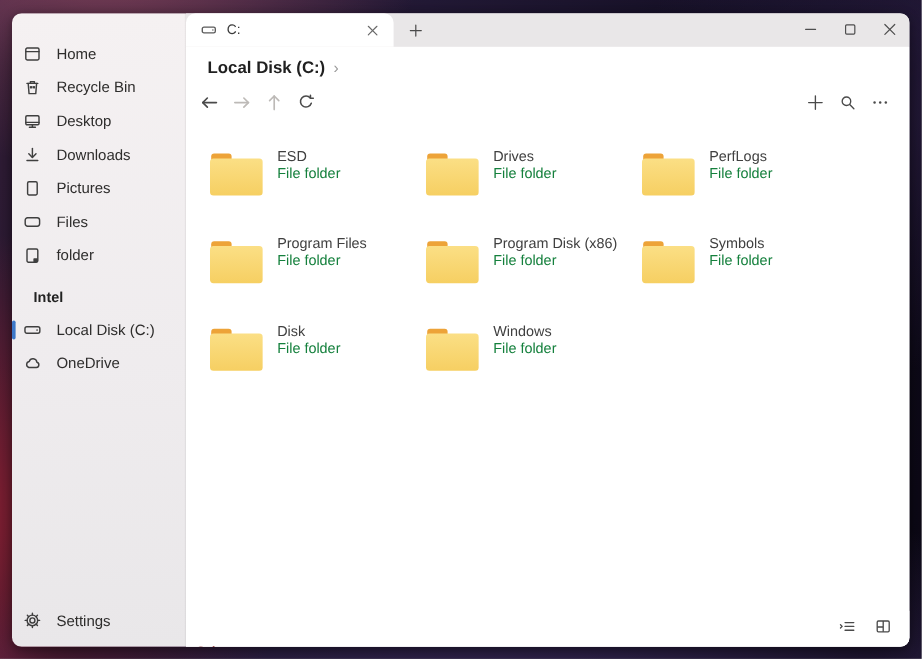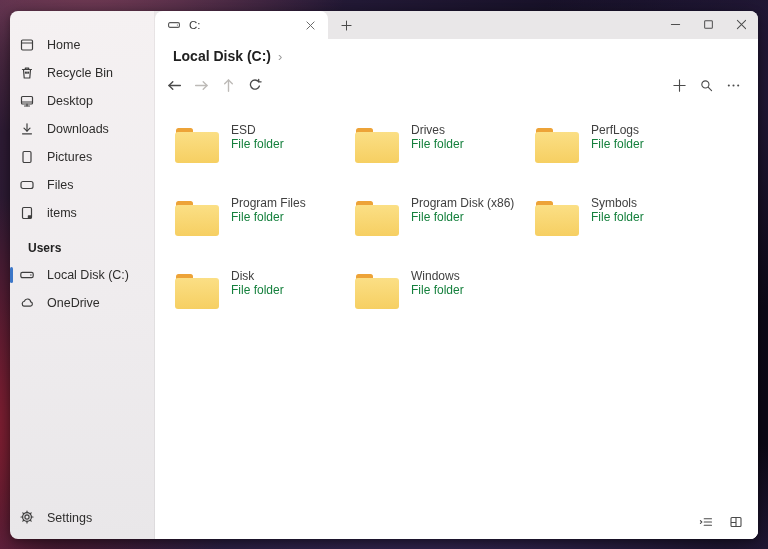--- a/index.html
+++ b/index.html
@@ -167,24 +167,24 @@
       <span>Files</span>
     </div>
 
     <div class="side-item">
       <span class="ic">
           <svg width="16" height="16" viewBox="0 0 16 16" fill="none" stroke="#3f3f3f" stroke-width="1.2" stroke-linecap="round" stroke-linejoin="round">
             <rect x="3.5" y="2.5" width="9" height="11" rx="1.2"></rect>
             <rect x="8.8" y="10.3" width="3.7" height="3.2" rx="0.6" fill="#3f3f3f" stroke="none"></rect>
           </svg>
         </span>
-      <span>items</span>
-    </div>
-
-    <div class="drives-header">Users</div>
+      <span>folder</span>
+    </div>
+
+    <div class="drives-header">Intel</div>
 
     <div class="side-item">
       <span class="accent-pill"></span>
       <span class="ic">
           <svg width="16" height="16" viewBox="0 0 16 16" fill="none" stroke="#3f3f3f" stroke-width="1.2" stroke-linecap="round" stroke-linejoin="round">
             <rect x="1.8" y="5.3" width="12.4" height="5.4" rx="1.6"></rect>
             <circle cx="11.9" cy="8" r="0.7" fill="#3f3f3f" stroke="none"></circle>
           </svg>
         </span>
       <span>Local Disk (C:)</span>

